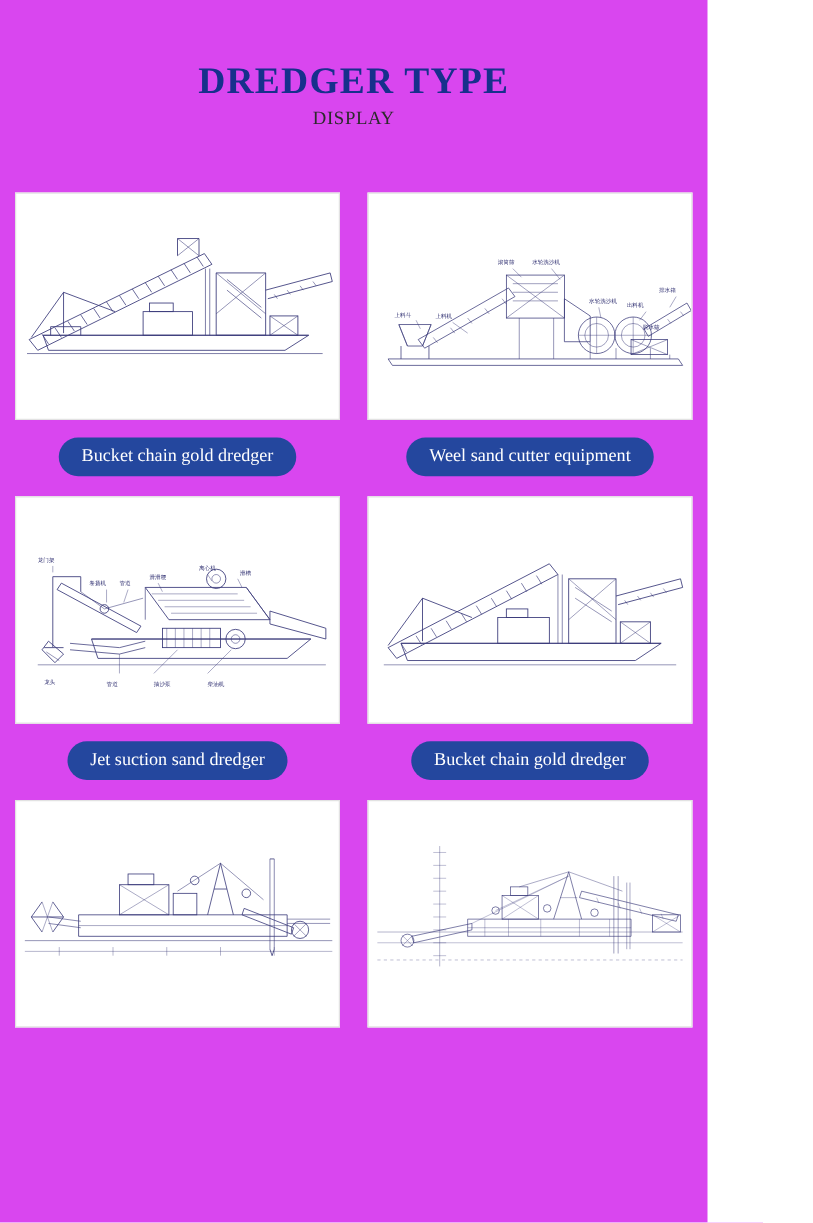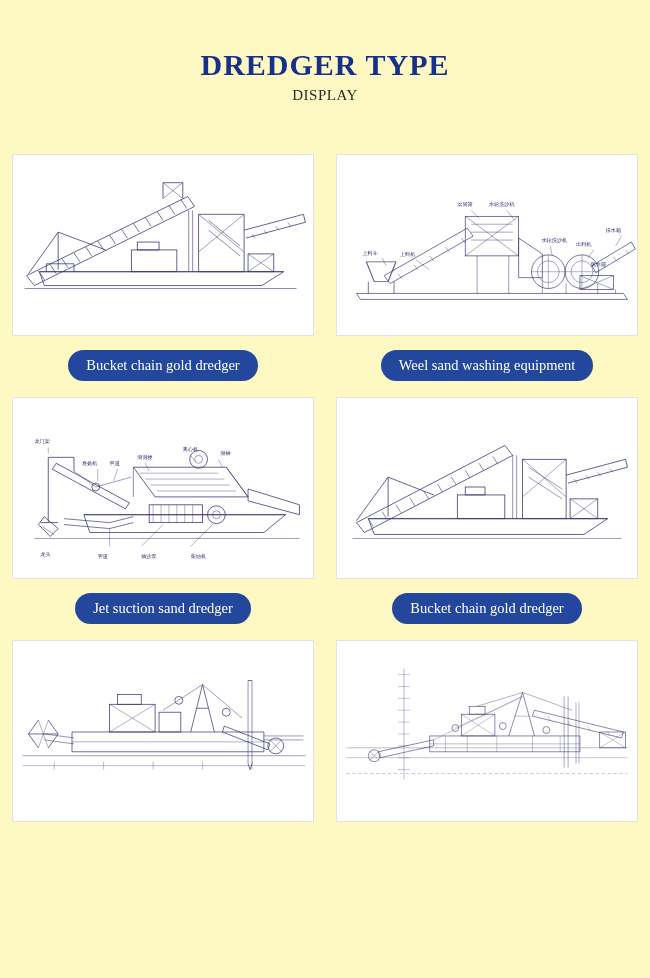--- a/index.html
+++ b/index.html
@@ -3,23 +3,23 @@
 <meta charset="utf-8">
 <style>
   * { box-sizing: border-box; }
   html, body {
     margin: 0; padding: 0;
     width: 650px; height: 978px;
     background: #ffffff;
     font-family: "Liberation Serif", serif;
   }
   .page {
-    width: 650px; height: 978px;
+    width: 566px; height: 978px;
     position: relative;
-    background: #fef9c3;
+    background: #d946ef;
     overflow: hidden;
   }
   .header {
     padding-top: 48px;
     text-align: center;
   }
   .title {
     font-family: "Liberation Serif", serif;
     font-weight: bold;
     font-size: 30px;
@@ -172,21 +172,21 @@
             <text x="62" y="102">上料机</text>
             <text x="120" y="52">滾筒筛</text>
             <text x="152" y="52">水轮洗沙机</text>
             <text x="205" y="88">水轮洗沙机</text>
             <text x="240" y="92">出料机</text>
             <text x="255" y="112">脱水筛</text>
             <text x="270" y="78">排水箱</text>
           </g>
         </svg>
       </div>
-      <div class="caption">Weel sand washing equipment</div>
+      <div class="caption">Weel sand cutter equipment</div>
     </div>
 
     <div class="card">
       <div class="thumb">
         <svg viewBox="0 0 300 182" xmlns="http://www.w3.org/2000/svg">
           <g fill="none" stroke="#3a3a7a" stroke-width="0.8">
 
             <path d="M70 118 L76 136 L252 136 L274 118 Z"></path>
             <path d="M70 118 L274 118"></path>
             <path d="M20 142 L288 142" stroke-width="0.5"></path>

